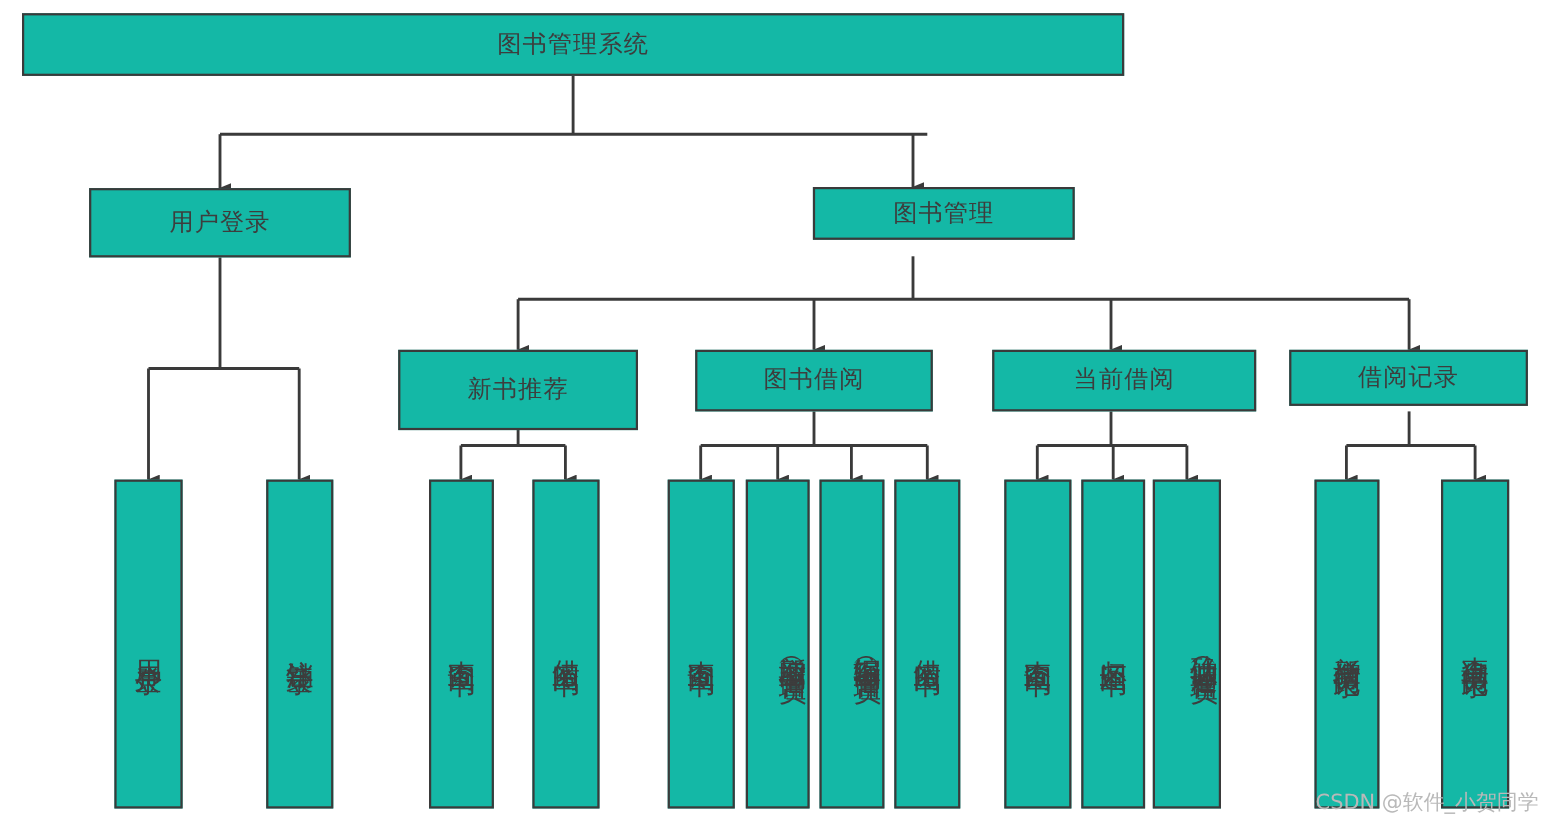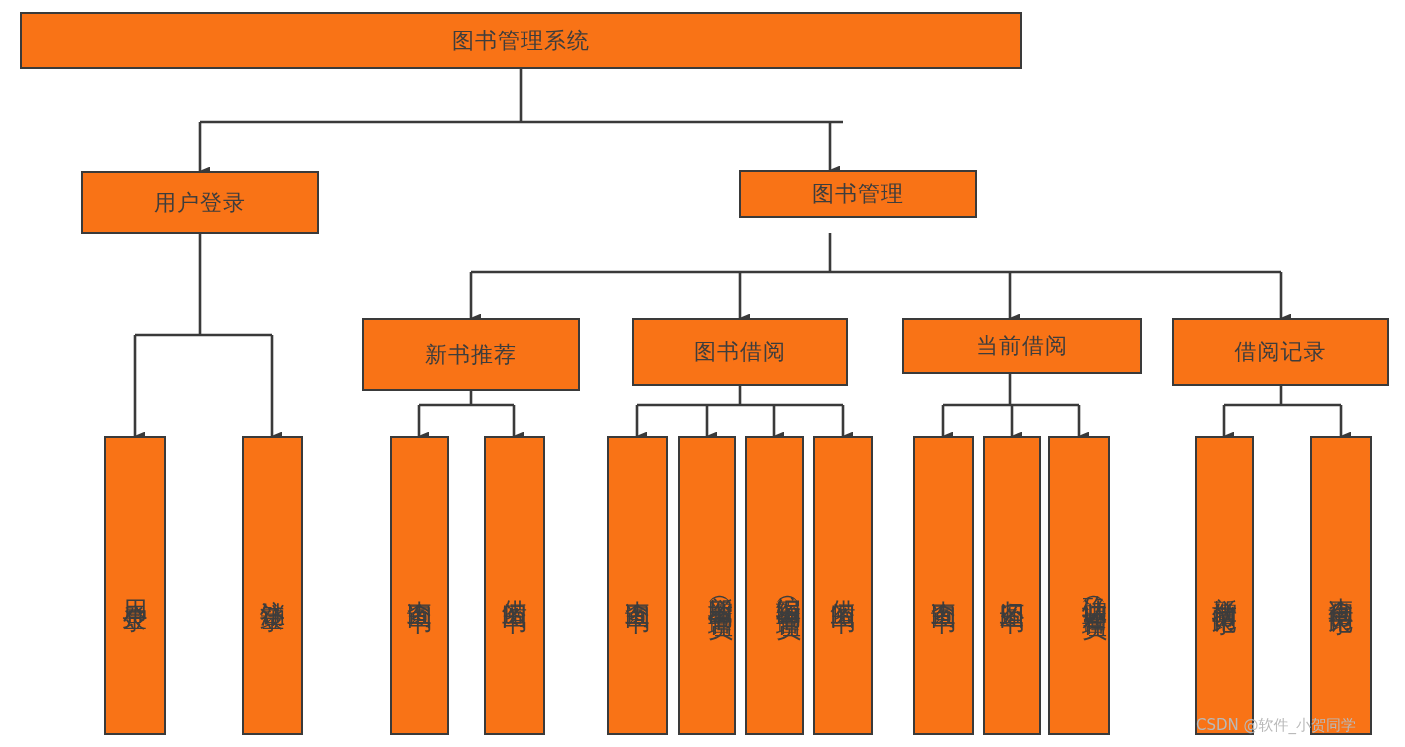--- a/index.html
+++ b/index.html
@@ -22,21 +22,21 @@
     position: absolute;
     left: 0;
     top: 0;
     width: 1405px;
     height: 747px;
   }
   .node {
     position: absolute;
     box-sizing: border-box;
     border: 2.5px solid #3a3a3a;
-    background: #f97316;
+    background: #14b8a6;
     color: #3d3d3d;
     display: flex;
     align-items: center;
     justify-content: center;
     text-align: center;
     line-height: 1.08;
   }
   .node.horiz {
     font-size: 22px;
     letter-spacing: 1px;
@@ -52,21 +52,21 @@
     white-space: nowrap;
   }
   .node.vert.centered {
     align-items: center;
     padding-top: 0;
   }
   #watermark {
     position: absolute;
     left: 1196px;
     top: 716px;
-    font-size: 15px;
+    font-size: 19px;
     color: #b9b9b9;
     white-space: nowrap;
     font-family: "DejaVu Sans", "Liberation Sans", sans-serif;
     pointer-events: none;
   }
 </style>
 </head>
 <body>
 
 <div id="diagram-root">
@@ -120,23 +120,23 @@
       <path d="M 1341,405 L 1341,436" marker-end="url(#arrowhead)"></path>
     </g>
   </svg>
 
   <div class="node horiz" style="left:20px;top:12px;width:1002px;height:57px;">图书管理系统</div>
 
   <div class="node horiz" style="left:81px;top:171px;width:238px;height:63px;">用户登录</div>
   <div class="node horiz" style="left:739px;top:170px;width:238px;height:48px;font-family:Liberation Serif, serif;">图书管理</div>
 
   <div class="node horiz" style="left:362px;top:318px;width:218px;height:73px;">新书推荐</div>
-  <div class="node horiz" style="left:632px;top:318px;width:216px;height:68px;">图书借阅</div>
+  <div class="node horiz" style="left:632px;top:318px;width:216px;height:56px;">图书借阅</div>
   <div class="node horiz" style="left:902px;top:318px;width:240px;height:56px;">当前借阅</div>
-  <div class="node horiz" style="left:1172px;top:318px;width:217px;height:68px;text-align:right;">借阅记录</div>
+  <div class="node horiz" style="left:1172px;top:318px;width:217px;height:51px;text-align:right;">借阅记录</div>
 
   <div class="node vert centered" style="left:104px;top:436px;width:62px;height:299px;">用户登录</div>
   <div class="node vert centered" style="left:242px;top:436px;width:61px;height:299px;">注销登录</div>
 
   <div class="node vert centered" style="left:390px;top:436px;width:59px;height:299px;">查询图书</div>
   <div class="node vert centered" style="left:484px;top:436px;width:61px;height:299px;">借阅图书</div>
 
   <div class="node vert centered" style="left:607px;top:436px;width:61px;height:299px;">查询图书</div>
   <div class="node vert" style="left:678px;top:436px;width:58px;height:299px;">新增图书（管理员）</div>
   <div class="node vert" style="left:745px;top:436px;width:59px;height:299px;">编辑图书（管理员）</div>

